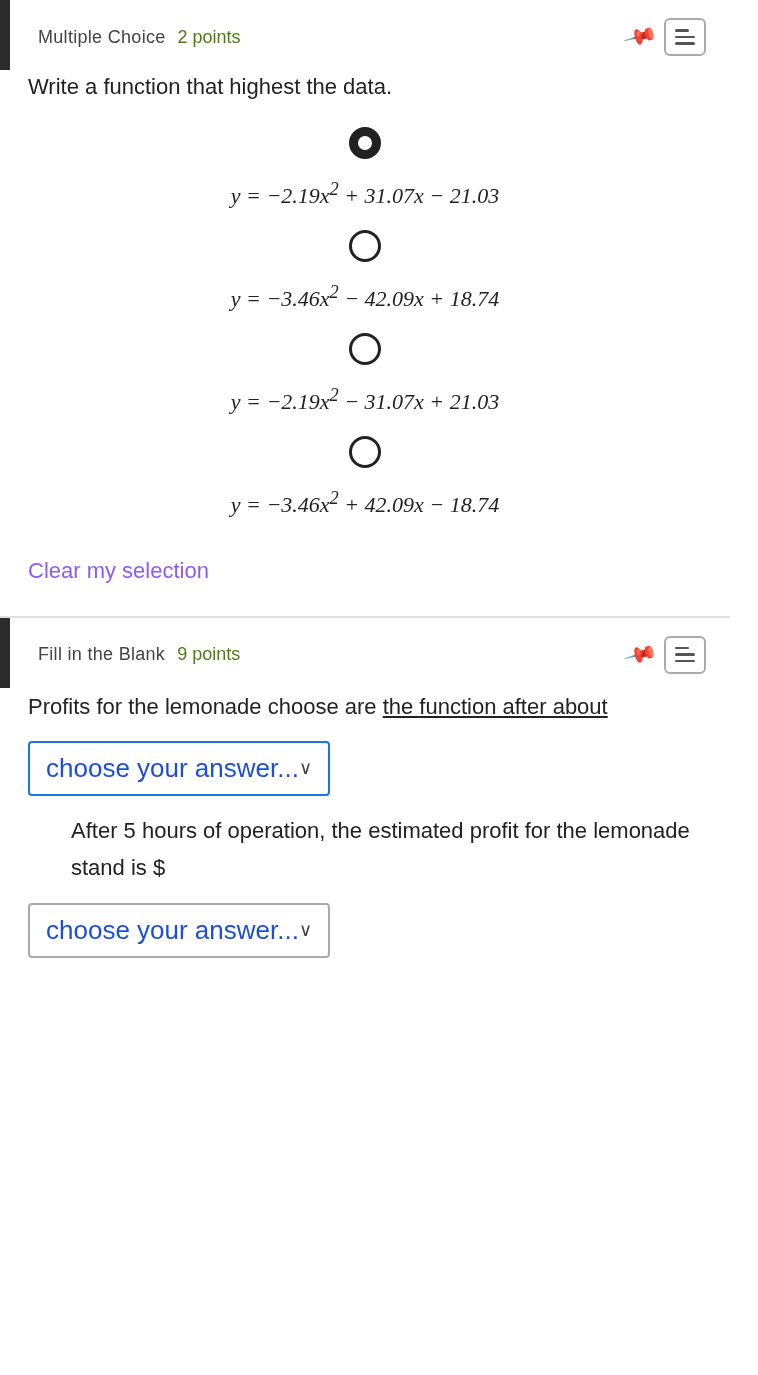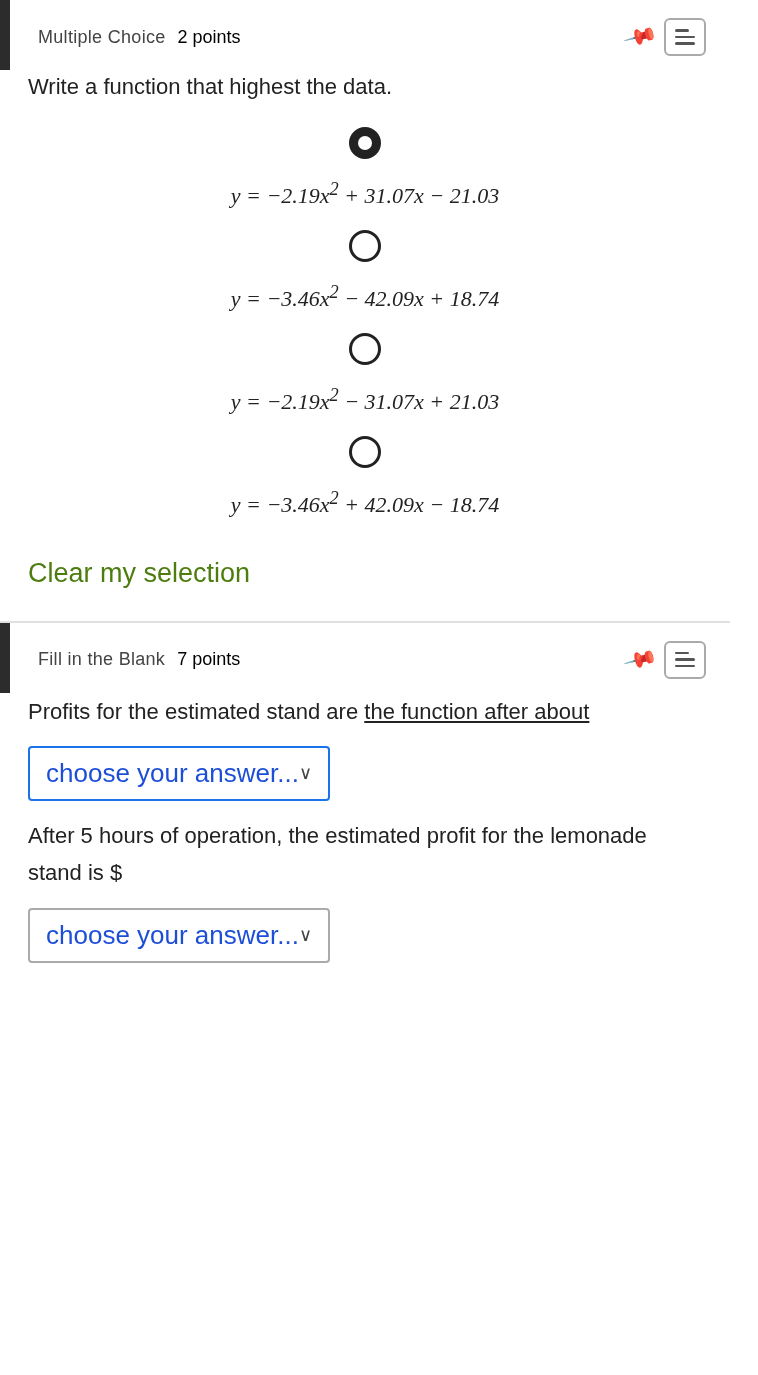--- a/index.html
+++ b/index.html
@@ -39,21 +39,21 @@
       font-family: Arial, sans-serif;
       font-size: 18px;
       color: #444;
       font-weight: normal;
       letter-spacing: 0.3px;
     }
 
     .points-label {
       font-family: Arial, sans-serif;
       font-size: 18px;
-      color: #000000;
+      color: #4d7c0f;
       margin-left: 8px;
     }
 
     .header-left {
       display: flex;
       align-items: center;
       gap: 4px;
     }
 
     .header-actions {
@@ -163,22 +163,22 @@
 
     .option-text {
       font-size: 22px;
       color: #222;
       line-height: 1.4;
       font-style: italic;
     }
 
     .clear-selection-link {
       font-family: Arial, sans-serif;
-      font-size: 27px;
-      color: #4d7c0f;
+      font-size: 22px;
+      color: #8b5cf6;
       cursor: pointer;
       text-decoration: none;
       display: inline-block;
       padding: 8px 0;
     }
 
     
     .fitb-block {
       padding: 0;
     }
@@ -296,48 +296,48 @@
 
       <a class="clear-selection-link">Clear my selection</a>
     </div>
   </div>
 
   <div class="fitb-block">
     <div class="question-header">
       <div class="left-accent"></div>
       <div class="header-left" style="margin-left:14px;">
         <span class="question-type-label">Fill in the Blank</span>
-        <span class="points-label">7 points</span>
+        <span class="points-label">9 points</span>
       </div>
       <div class="header-actions">
         <span class="pin-icon">📌</span>
         <div class="menu-icon-btn">
           <div class="menu-lines">
             <div class="menu-line short"></div>
             <div class="menu-line"></div>
             <div class="menu-line"></div>
           </div>
         </div>
       </div>
     </div>
 
     <div class="fitb-content">
       <div class="fitb-text-segment">
-        <span>Profits for the estimated stand are </span><span class="underlined">the function after about</span>
+        <span>Profits for the lemonade choose are </span><span class="underlined">the function after about</span>
       </div>
 
       <div class="dropdown-row">
         <div class="dropdown-container">
           <span class="dropdown-placeholder">choose your answer...</span>
           <span class="dropdown-arrow">∨</span>
         </div>
       </div>
 
 
-      <div class="fitb-text-segment" style="margin-top: 6px;">
+      <div class="fitb-text-segment" style="margin-top: 6px; margin-left: 43px;">
         <span>After 5 hours of operation, the estimated profit for the lemonade stand is $</span>
       </div>
 
       <div class="dropdown-row">
         <div class="dropdown-container-outline">
           <span class="dropdown-placeholder">choose your answer...</span>
           <span class="dropdown-arrow">∨</span>
         </div>
       </div>
     </div>

